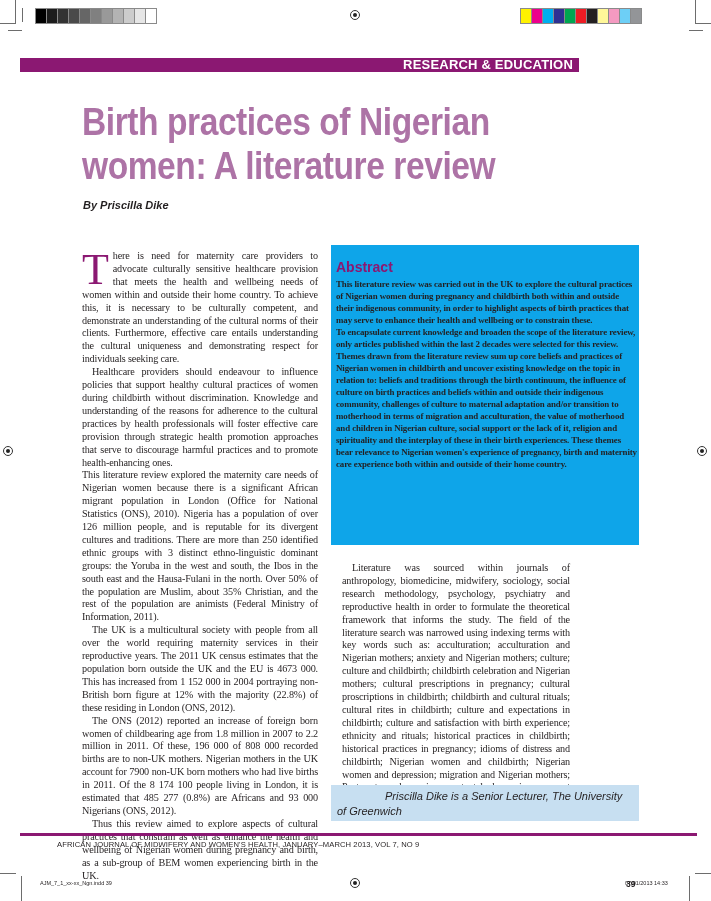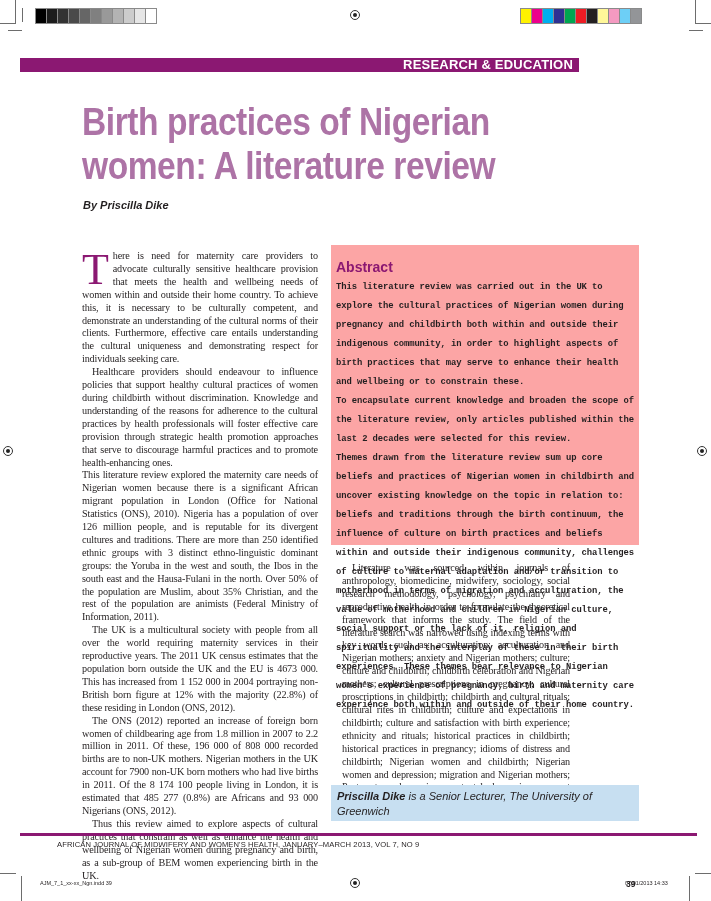--- a/index.html
+++ b/index.html
@@ -39,40 +39,40 @@
     }
     .col p { margin: 0; }
     .col p.indent { text-indent: 10px; }
     .dropcap {
       float: left; font-size: 44px; line-height: 34px; color: #8b1872; margin: 3px 4px 0 0; font-family: "Liberation Serif", serif;
     }
     .heading-aim {
       font-family: "Liberation Serif", serif; font-weight: bold; font-size: 15px; color: #8b1872; margin: 5px 0 0 0; line-height: 16px;
     }
     .abstract-box {
-      position: absolute; left: 331px; top: 245px; width: 308px; height: 300px; background: #fca5a5;
+      position: absolute; left: 331px; top: 245px; width: 308px; height: 300px; background: #0ea5e9;
     }
     .abstract-title {
       position: absolute; left: 5px; top: 14px;
       font-family: "Liberation Sans", sans-serif; font-weight: bold; font-size: 14px; color: #8b1872;
     }
     .abstract-body {
       position: absolute; left: 5px; top: 33px; width: 302px;
-      font-family: Liberation Mono, monospace; font-weight: bold; font-size: 8.9px; line-height: 19px; color: #231f20;
+      font-family: Liberation Serif, serif; font-weight: bold; font-size: 8.9px; line-height: 12px; color: #231f20;
       letter-spacing: -0.1px;
     }
     .abstract-body p { margin: 0; }
     .bio-box {
       position: absolute; left: 331px; top: 785px; width: 308px; height: 36px; background: #c7dff1;
     }
     .bio-text {
       position: absolute; left: 6px; top: 4px; width: 296px;
       font-family: "Liberation Sans", sans-serif; font-style: italic; font-size: 11px; line-height: 15px; color: #231f20;
     }
-    .bio-name { font-weight: bold; }
+    .bio-name { font-weight: normal; margin-left: 48px; }
     .footer-rule { position: absolute; left: 15px; top: 833px; width: 492px; height: 3px; background: #8b1872; }
     .footer-text {
       position: absolute; left: 57px; top: 840px;
       font-family: "Liberation Sans", sans-serif; font-size: 7.6px; color: #231f20; letter-spacing: 0.1px;
     }
     .page-number {
       position: absolute; left: 626px; top: 879px;
       font-family: "Liberation Sans", sans-serif; font-weight: bold; font-size: 8.5px; color: #231f20;
     }
     .slug {

